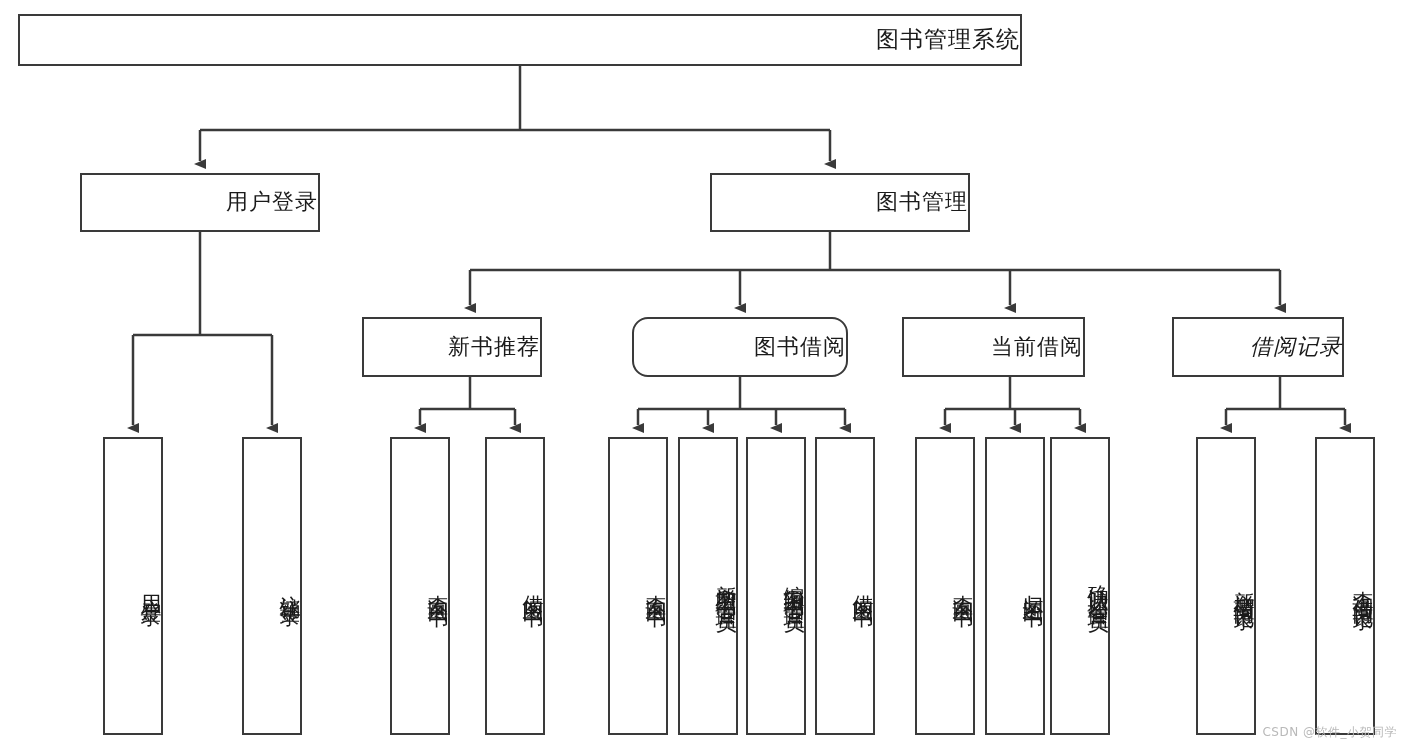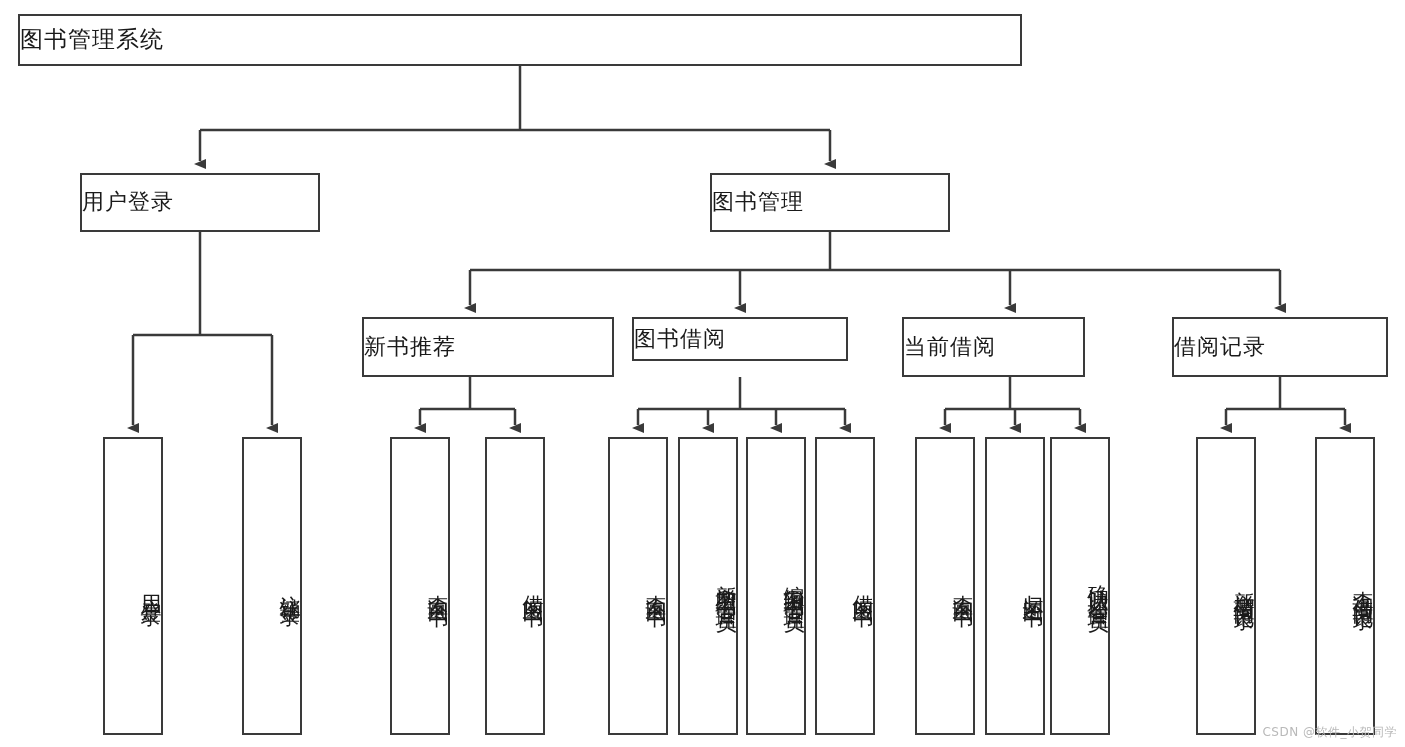--- a/index.html
+++ b/index.html
@@ -22,21 +22,21 @@
     width: 1405px;
     height: 747px;
   }
   .node {
     position: absolute;
     box-sizing: border-box;
     border: 2px solid #3a3a3a;
     background: #ffffff;
     display: flex;
     align-items: center;
-    justify-content: flex-start;
+    justify-content: flex-end;
     color: #1a1a1a;
   }
   .node.horiz {
     font-size: 22px;
     letter-spacing: 1px;
     line-height: 1.1;
   }
   .node.root {
     font-size: 23px;
   }
@@ -117,34 +117,34 @@
       </g>
   </svg>
 
   <div class="node horiz root" style="left: 18px; top: 14px; width: 1004px; height: 52px;">
       <span>图书管理系统</span>
     </div>
 
   <div class="node horiz" style="left: 80px; top: 173px; width: 240px; height: 59px;">
       <span>用户登录</span>
     </div>
-  <div class="node horiz" style="left: 710px; top: 173px; width: 240px; height: 59px;">
+  <div class="node horiz" style="left: 710px; top: 173px; width: 260px; height: 59px;">
       <span>图书管理</span>
     </div>
 
-  <div class="node horiz" style="left: 362px; top: 317px; width: 252px; height: 60px;">
+  <div class="node horiz" style="left: 362px; top: 317px; width: 180px; height: 60px;">
       <span>新书推荐</span>
     </div>
-  <div class="node horiz" style="left: 632px; top: 317px; width: 216px; height: 44px;">
+  <div class="node horiz" style="left: 632px; top: 317px; width: 216px; height: 60px; border-radius: 16px;">
       <span>图书借阅</span>
     </div>
   <div class="node horiz" style="left: 902px; top: 317px; width: 183px; height: 60px;">
       <span>当前借阅</span>
     </div>
-  <div class="node horiz" style="left: 1172px; top: 317px; width: 216px; height: 60px;">
+  <div class="node horiz" style="left: 1172px; top: 317px; width: 172px; height: 60px; font-style: italic;">
       <span>借阅记录</span>
     </div>
 
   <div class="node vert" style="left: 103px; top: 437px; width: 60px; height: 298px;">
       <span class="vlabel">用户登录</span>
     </div>
   <div class="node vert" style="left: 242px; top: 437px; width: 60px; height: 298px;">
       <span class="vlabel">注销登录</span>
     </div>
 

